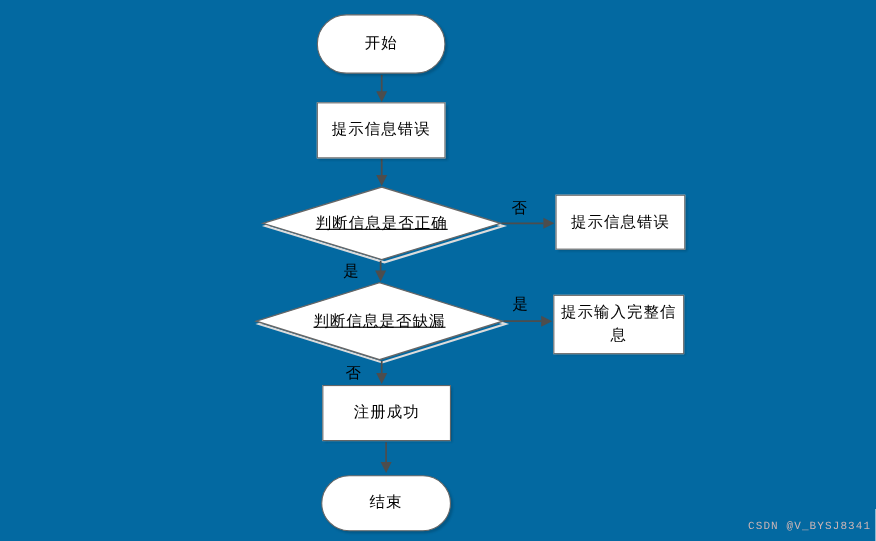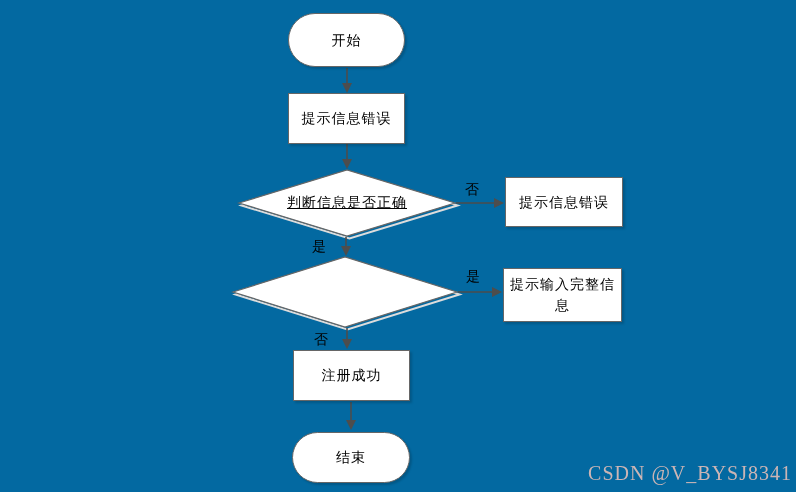--- a/index.html
+++ b/index.html
@@ -34,22 +34,22 @@
     text-decoration:underline;
   }
   .edge-label{
     position:absolute;
     text-align:center;
     font-size:14px;color:#000000;
   }
   .watermark{
     position:absolute;
     right:4px;bottom:7px;
-    font-family:Liberation Serif, serif;
-    font-size:20px;
+    font-family:Liberation Mono, monospace;
+    font-size:10px;
     color:#ccb5b5;
     letter-spacing:1px;
   }
 </style>
 </head>
 <body>
 
 <div id="canvas">
 
   <svg id="edge-layer" width="796" height="492" viewBox="0 0 796 492" xmlns="http://www.w3.org/2000/svg">
@@ -106,20 +106,23 @@
   </div>
 
   <div class="diamond-label" style="left:239px;top:186px;width:216px;height:34px;">
     <span>判断信息是否正确</span>
   </div>
 
   <div class="node" style="left:505px;top:177px;width:118px;height:50px;">
     <span>提示信息错误</span>
   </div>
 
+  <div class="diamond-label" style="left:233px;top:275px;width:224px;height:34px;">
+    <span>判断信息是否缺漏</span>
+  </div>
 
   <div class="node" style="left:503px;top:268px;width:119px;height:54px;">
     <span>提示输入完整信息</span>
   </div>
 
   <div class="node" style="left:293px;top:350px;width:117px;height:51px;">
     <span>注册成功</span>
   </div>
 
   <div class="node stadium" style="left:292px;top:432px;width:118px;height:51px;">

